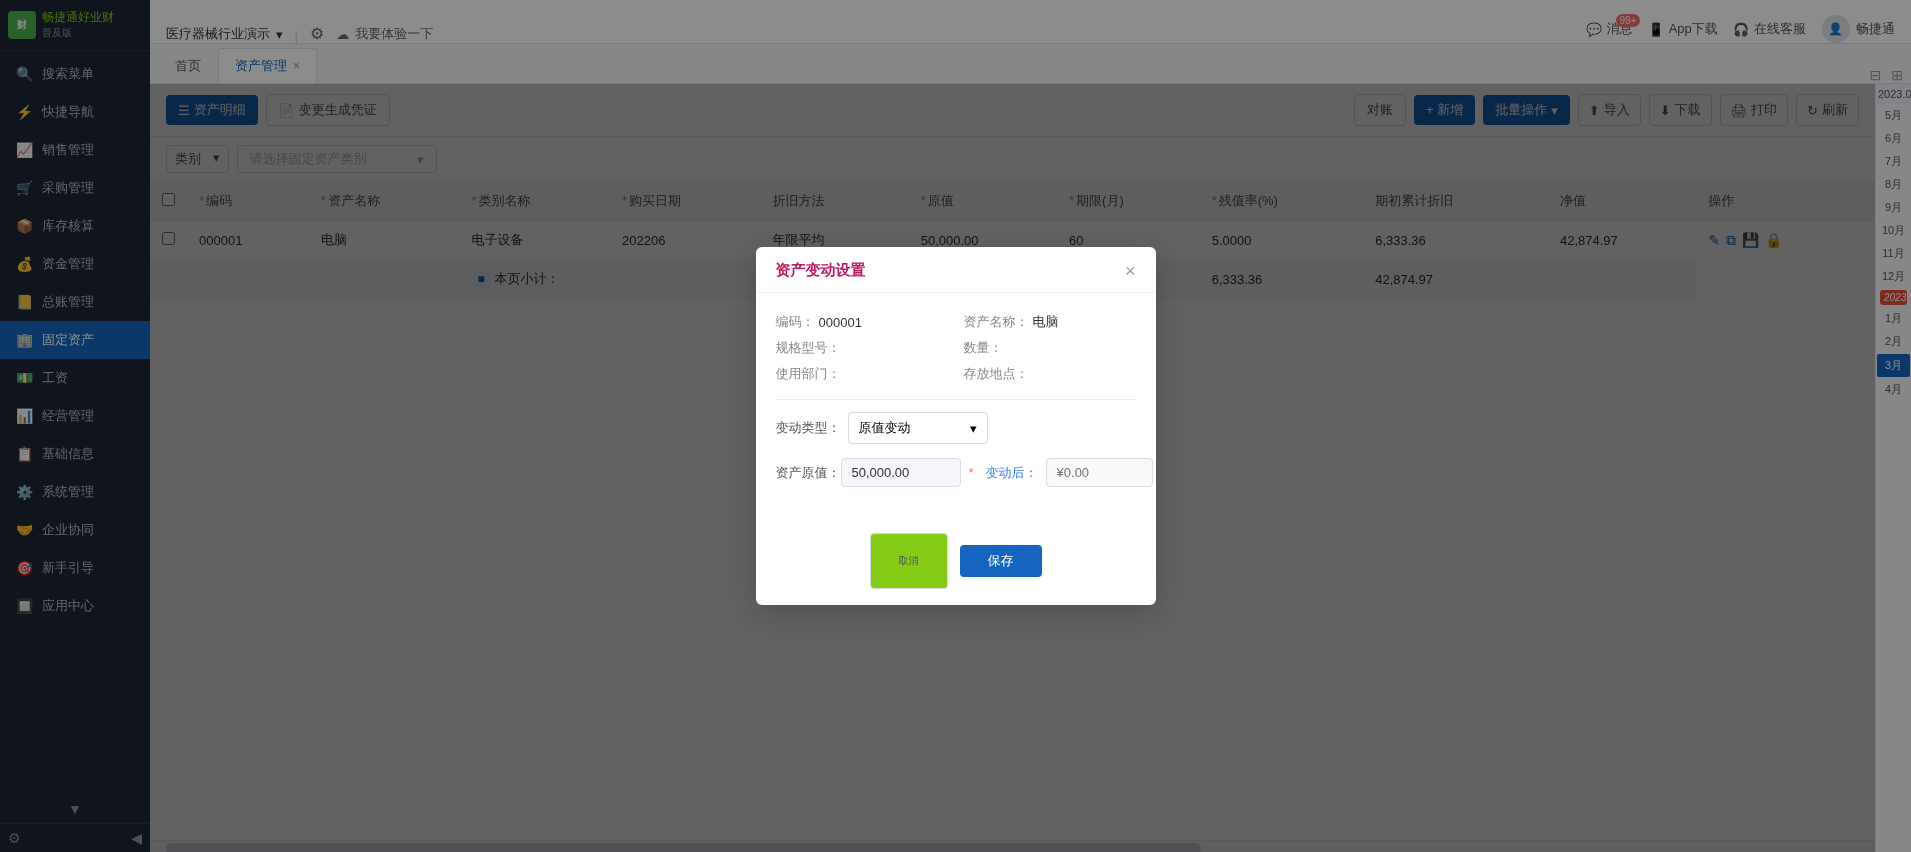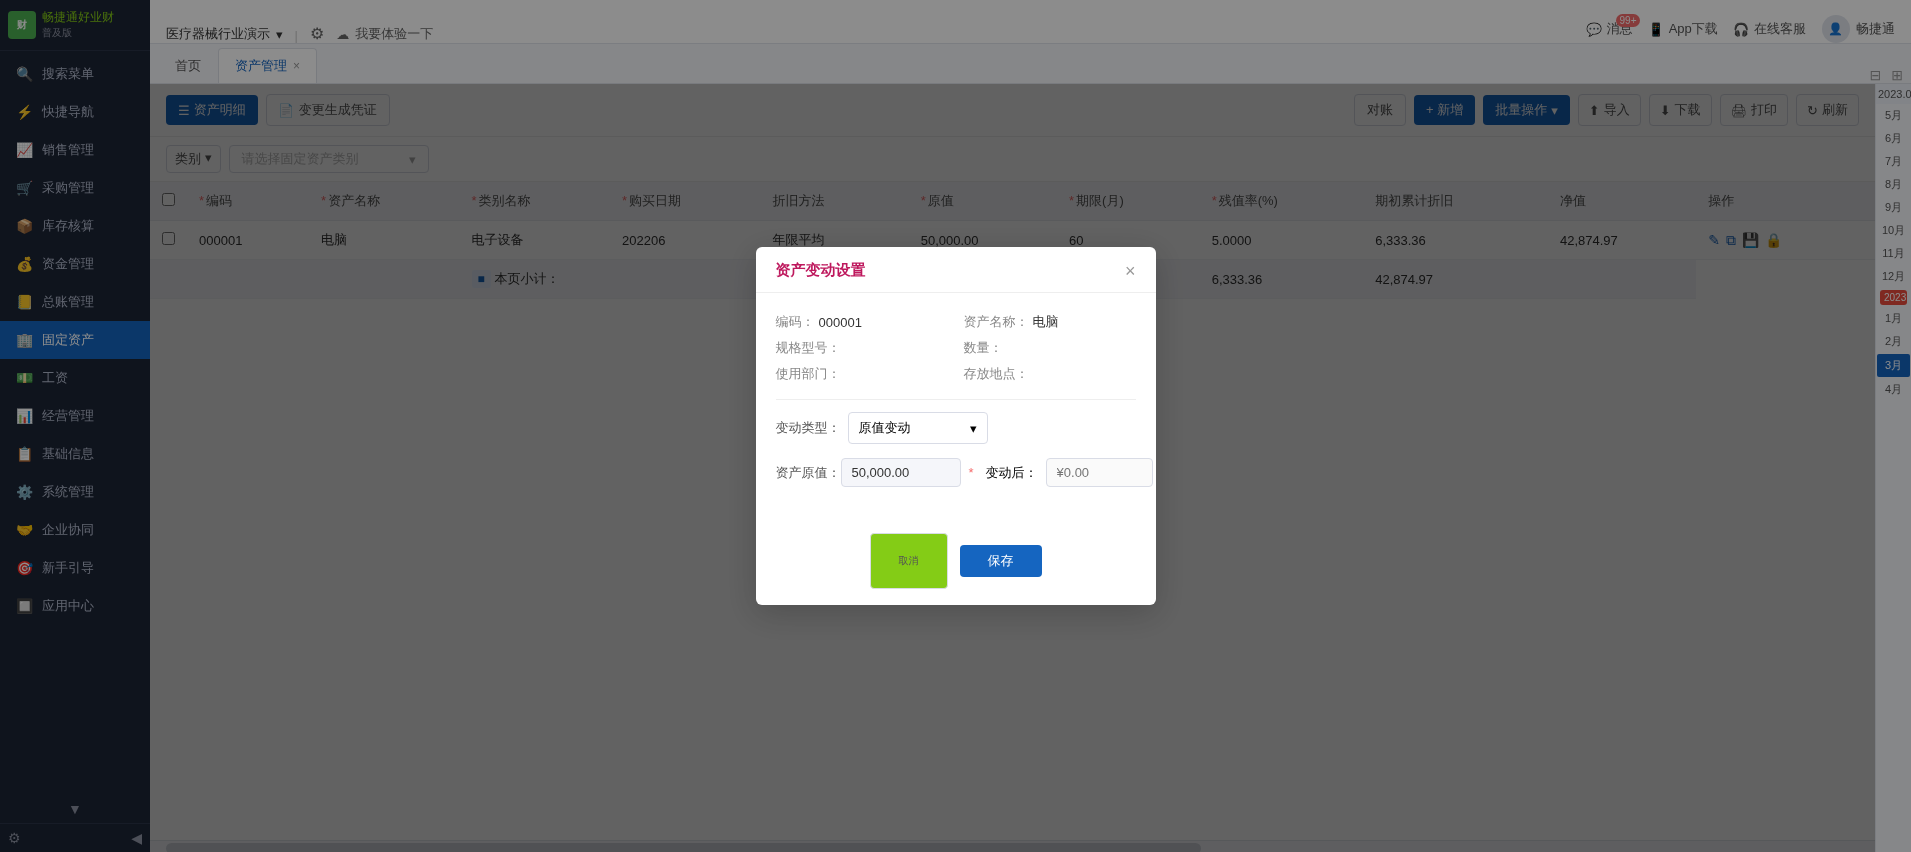--- a/index.html
+++ b/index.html
@@ -53,39 +53,39 @@
     .toolbar-btn { display: flex; align-items: center; gap: 4px; padding: 6px 12px; border-radius: 4px; cursor: pointer; font-size: 13px; border: none; }
     .toolbar-btn.primary-active { background: #1565C0; color: #fff; }
     .toolbar-btn.outline { background: #fff; border: 1px solid #d9dce6; color: #555; }
     .toolbar-btn.blue { background: #1565C0; color: #fff; }
     .toolbar-btn.batch { background: #1565C0; color: #fff; }
     .toolbar-spacer { flex: 1; }
     .toolbar-action { display: flex; align-items: center; gap: 4px; padding: 6px 10px; cursor: pointer; color: #555; font-size: 13px; border: 1px solid #d9dce6; border-radius: 4px; background: #fff; }
 
     
     .filter-row { padding: 8px 16px; display: flex; align-items: center; gap: 8px; border-bottom: 1px solid #eee; }
-    .filter-select { display: flex; align-items: flex-start; gap: 4px; border: 1px solid #d9dce6; border-radius: 4px; padding: 4px 8px; font-size: 13px; color: #555; cursor: pointer; background: #fff; }
+    .filter-select { display: flex; align-items: flex-start; gap: 12px; border: 1px solid #d9dce6; border-radius: 4px; padding: 4px 8px; font-size: 13px; color: #555; cursor: pointer; background: #fff; }
     .filter-dropdown { display: flex; align-items: center; gap: 4px; border: 1px solid #d9dce6; border-radius: 4px; padding: 4px 12px; font-size: 13px; color: #aaa; background: #fff; min-width: 200px; }
 
     
     .table-wrap { flex: 1; overflow: auto; }
     table { width: 100%; border-collapse: collapse; font-size: 13px; }
     thead tr { background: #f5f6fa; }
     th { padding: 10px 12px; text-align: left; color: #555; font-weight: 500; border-bottom: 1px solid #e8eaf0; white-space: nowrap; }
     th .required { color: #f56c6c; margin-right: 2px; }
     td { padding: 10px 12px; border-bottom: 1px solid #f0f2f5; color: #333; }
     .subtotal-row td { background: #f5f6fa; font-weight: 500; }
     .checkbox-col { width: 36px; }
 
     
     .calendar-panel { width: 36px; background: #f5f6fa; border-left: 1px solid #e0e4ec; display: flex; flex-direction: column; overflow-y: auto; }
     .cal-header { text-align: center; font-size: 11px; padding: 4px 2px; color: #555; background: #edf0f7; }
     .cal-month { text-align: center; font-size: 11px; padding: 4px 2px; color: #555; cursor: pointer; }
     .cal-month.active { background: #1565C0; color: #fff; border-radius: 2px; margin: 1px; }
-    .cal-year-badge { background: #e74c3c; color: #fff; font-size: 10px; padding: 2px 4px; border-radius: 3px; text-align: center; margin: 2px 4px; }
+    .cal-year-badge { background: #e74c3c; color: #fff; font-size: 10px; padding: 2px 4px; border-radius: 3px; text-align: center; margin: 2px 4px; font-style: italic; }
 
     
     .table-footer { padding: 8px 16px; display: flex; align-items: center; gap: 8px; border-top: 1px solid #eee; background: #fff; }
     .footer-select { border: 1px solid #d9dce6; border-radius: 4px; padding: 3px 6px; font-size: 13px; }
 
     
     .h-scrollbar { height: 12px; background: #f5f6fa; border-top: 1px solid #e0e4ec; }
 
     
     .modal-overlay { position: fixed; inset: 0; background: rgba(0,0,0,0.45); z-index: 1000; display: flex; align-items: center; justify-content: center; }
@@ -97,21 +97,21 @@
     .modal-info-grid { display: grid; grid-template-columns: 1fr 1fr; gap: 8px 16px; margin-bottom: 16px; }
     .modal-info-item { display: flex; align-items: center; font-size: 13px; }
     .modal-info-label { color: #888; white-space: nowrap; margin-right: 4px; }
     .modal-info-value { color: #333; }
     .modal-divider { border: none; border-top: 1px solid #eee; margin: 12px 0; }
     .modal-form-row { display: flex; align-items: center; margin-bottom: 14px; font-size: 13px; }
     .modal-form-label { color: #555; width: 72px; white-space: nowrap; }
     .modal-form-control { flex: 1; display: flex; align-items: center; }
     .modal-select { display: flex; align-items: center; gap: 8px; border: 1px solid #d9dce6; border-radius: 4px; padding: 6px 10px; font-size: 13px; cursor: pointer; background: #fff; min-width: 140px; }
     .modal-input-group { display: flex; align-items: center; gap: 8px; width: 100%; }
-    .modal-input-label { color: #000000; white-space: nowrap; }
+    .modal-input-label { color: #3b82f6; white-space: nowrap; }
     .modal-input { border: 1px solid #d9dce6; border-radius: 4px; padding: 6px 10px; font-size: 13px; width: 120px; color: #333; }
     .modal-input-required { color: #f56c6c; margin-right: 4px; }
     .modal-input-placeholder { border: 1px solid #d9dce6; border-radius: 4px; padding: 6px 10px; font-size: 13px; width: 107px; color: #bbb; background: #fafafa; }
     .modal-footer { display: flex; align-items: center; justify-content: center; gap: 12px; padding: 12px 20px 16px; }
     .btn-cancel { padding: 20px 28px; border: 1px solid #d9dce6; border-radius: 4px; background: #84cc16; color: #555; cursor: pointer; font-size: 10px; }
     .btn-save { padding: 7px 28px; border: none; border-radius: 4px; background: #1565C0; color: #fff; cursor: pointer; font-size: 13px; }
 
     
     .action-icons { display: flex; gap: 6px; }
     .act-icon { color: #1565C0; cursor: pointer; font-size: 14px; }

